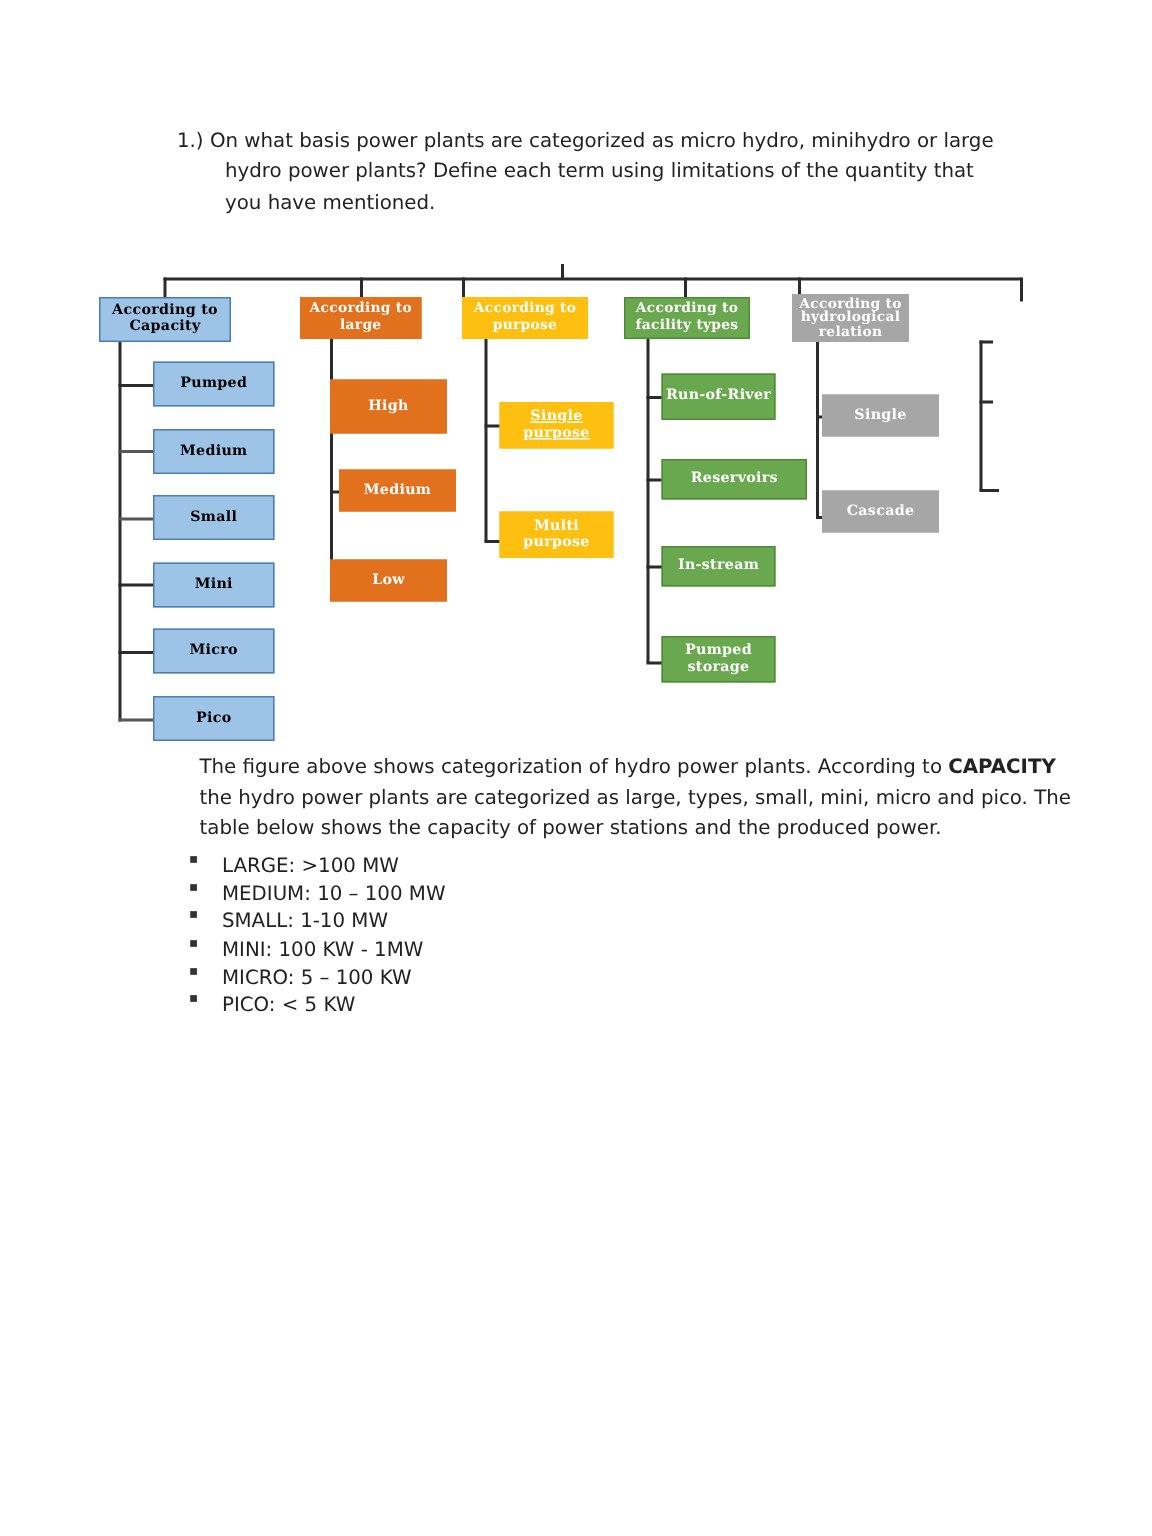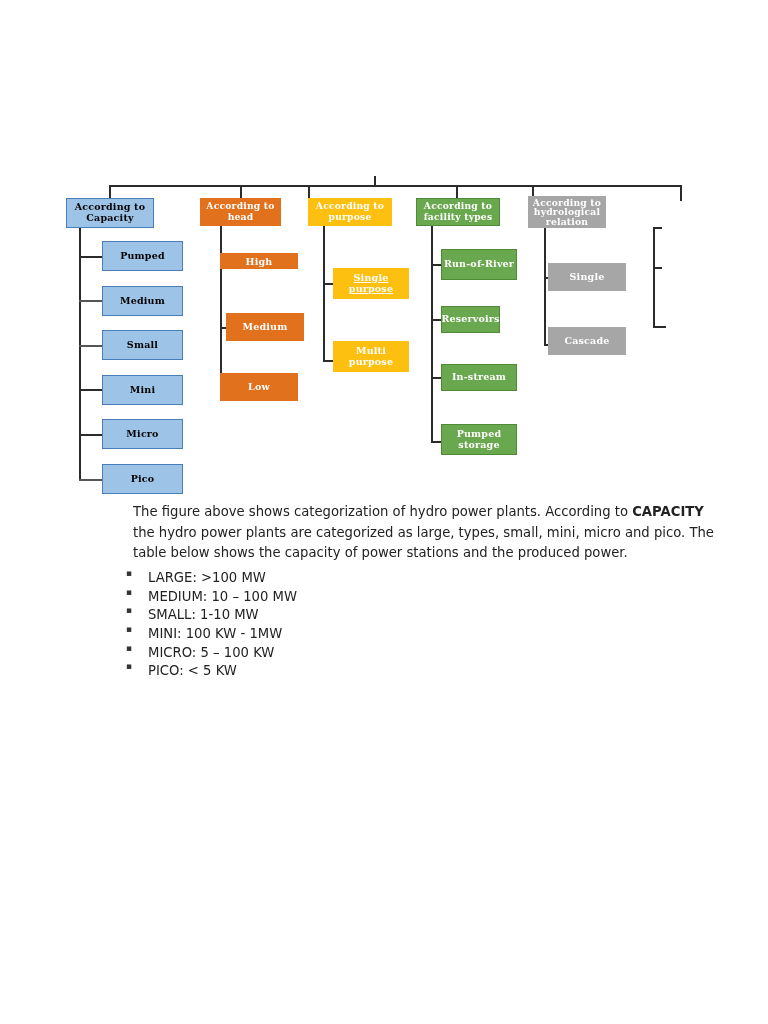--- a/index.html
+++ b/index.html
@@ -60,20 +60,23 @@
   .bullets li:before{
     content:"\25AA";position:absolute;left:2px;top:-1px;
     font-size:9px;color:#333;
   }
 </style>
 </head>
 <body>
 
 <div class="page">
 
+  <div class="question">
+    <span class="hang"><span>1.)</span> <span>On what basis power plants are categorized as micro hydro, minihydro or large hydro power plants? Define each term using limitations of the quantity that you have mentioned.</span></span>
+  </div>
 
   <div class="diagram">
 
     <div class="ln v" style="left:374px;top:0px;height:10px;"></div>
     <div class="ln h" style="left:109px;top:9px;width:572px;"></div>
     <div class="ln v" style="left:109px;top:9px;height:16px;"></div>
     <div class="ln v" style="left:240px;top:9px;height:16px;"></div>
     <div class="ln v" style="left:308px;top:9px;height:16px;"></div>
     <div class="ln v" style="left:456px;top:9px;height:16px;"></div>
     <div class="ln v" style="left:532px;top:9px;height:16px;"></div>
@@ -103,28 +106,28 @@
       <span>Mini</span>
       </div>
     <div class="node blue" style="left:102px;top:243px;width:81px;height:30px;">
       <span>Micro</span>
       </div>
     <div class="node blue" style="left:102px;top:288px;width:81px;height:30px;">
       <span>Pico</span>
       </div>
 
     <div class="node orange head" style="left:200px;top:22px;width:81px;height:28px;">
-      <span><span>According to</span><br><span>head</span></span>
+      <span><span>According to</span><br><span>large</span></span>
     </div>
     <div class="ln v" style="left:220px;top:50px;height:163px;"></div>
     <div class="ln h" style="left:220px;top:91px;width:17px;"></div>
     <div class="ln h" style="left:220px;top:151px;width:17px;"></div>
     <div class="ln h" style="left:220px;top:211px;width:17px;"></div>
 
-    <div class="node orange" style="left:220px;top:77px;width:78px;height:16px;align-items:flex-end;">
+    <div class="node orange" style="left:220px;top:77px;width:78px;height:36px;">
       <span>High</span>
       </div>
     <div class="node orange" style="left:226px;top:137px;width:78px;height:28px;">
       <span>Medium</span>
       </div>
     <div class="node orange" style="left:220px;top:197px;width:78px;height:28px;">
       <span>Low</span>
       </div>
 
     <div class="node amber head" style="left:308px;top:22px;width:84px;height:28px;">
@@ -146,21 +149,21 @@
     </div>
     <div class="ln v" style="left:431px;top:50px;height:216px;"></div>
     <div class="ln h" style="left:431px;top:88px;width:15px;"></div>
     <div class="ln h" style="left:431px;top:143px;width:15px;"></div>
     <div class="ln h" style="left:431px;top:201px;width:15px;"></div>
     <div class="ln h" style="left:431px;top:265px;width:15px;"></div>
 
     <div class="node green" style="left:441px;top:73px;width:76px;height:31px;">
       <span>Run-of-River</span>
       </div>
-    <div class="node green" style="left:441px;top:130px;width:59px;height:27px;">
+    <div class="node green" style="left:441px;top:130px;width:97px;height:27px;">
       <span>Reservoirs</span>
       </div>
     <div class="node green" style="left:441px;top:188px;width:76px;height:27px;">
       <span>In-stream</span>
       </div>
     <div class="node green" style="left:441px;top:248px;width:76px;height:31px;">
       <span>Pumped storage</span>
       </div>
 
     <div class="node gray head" style="left:528px;top:20px;width:78px;height:32px;line-height:1.05;">

